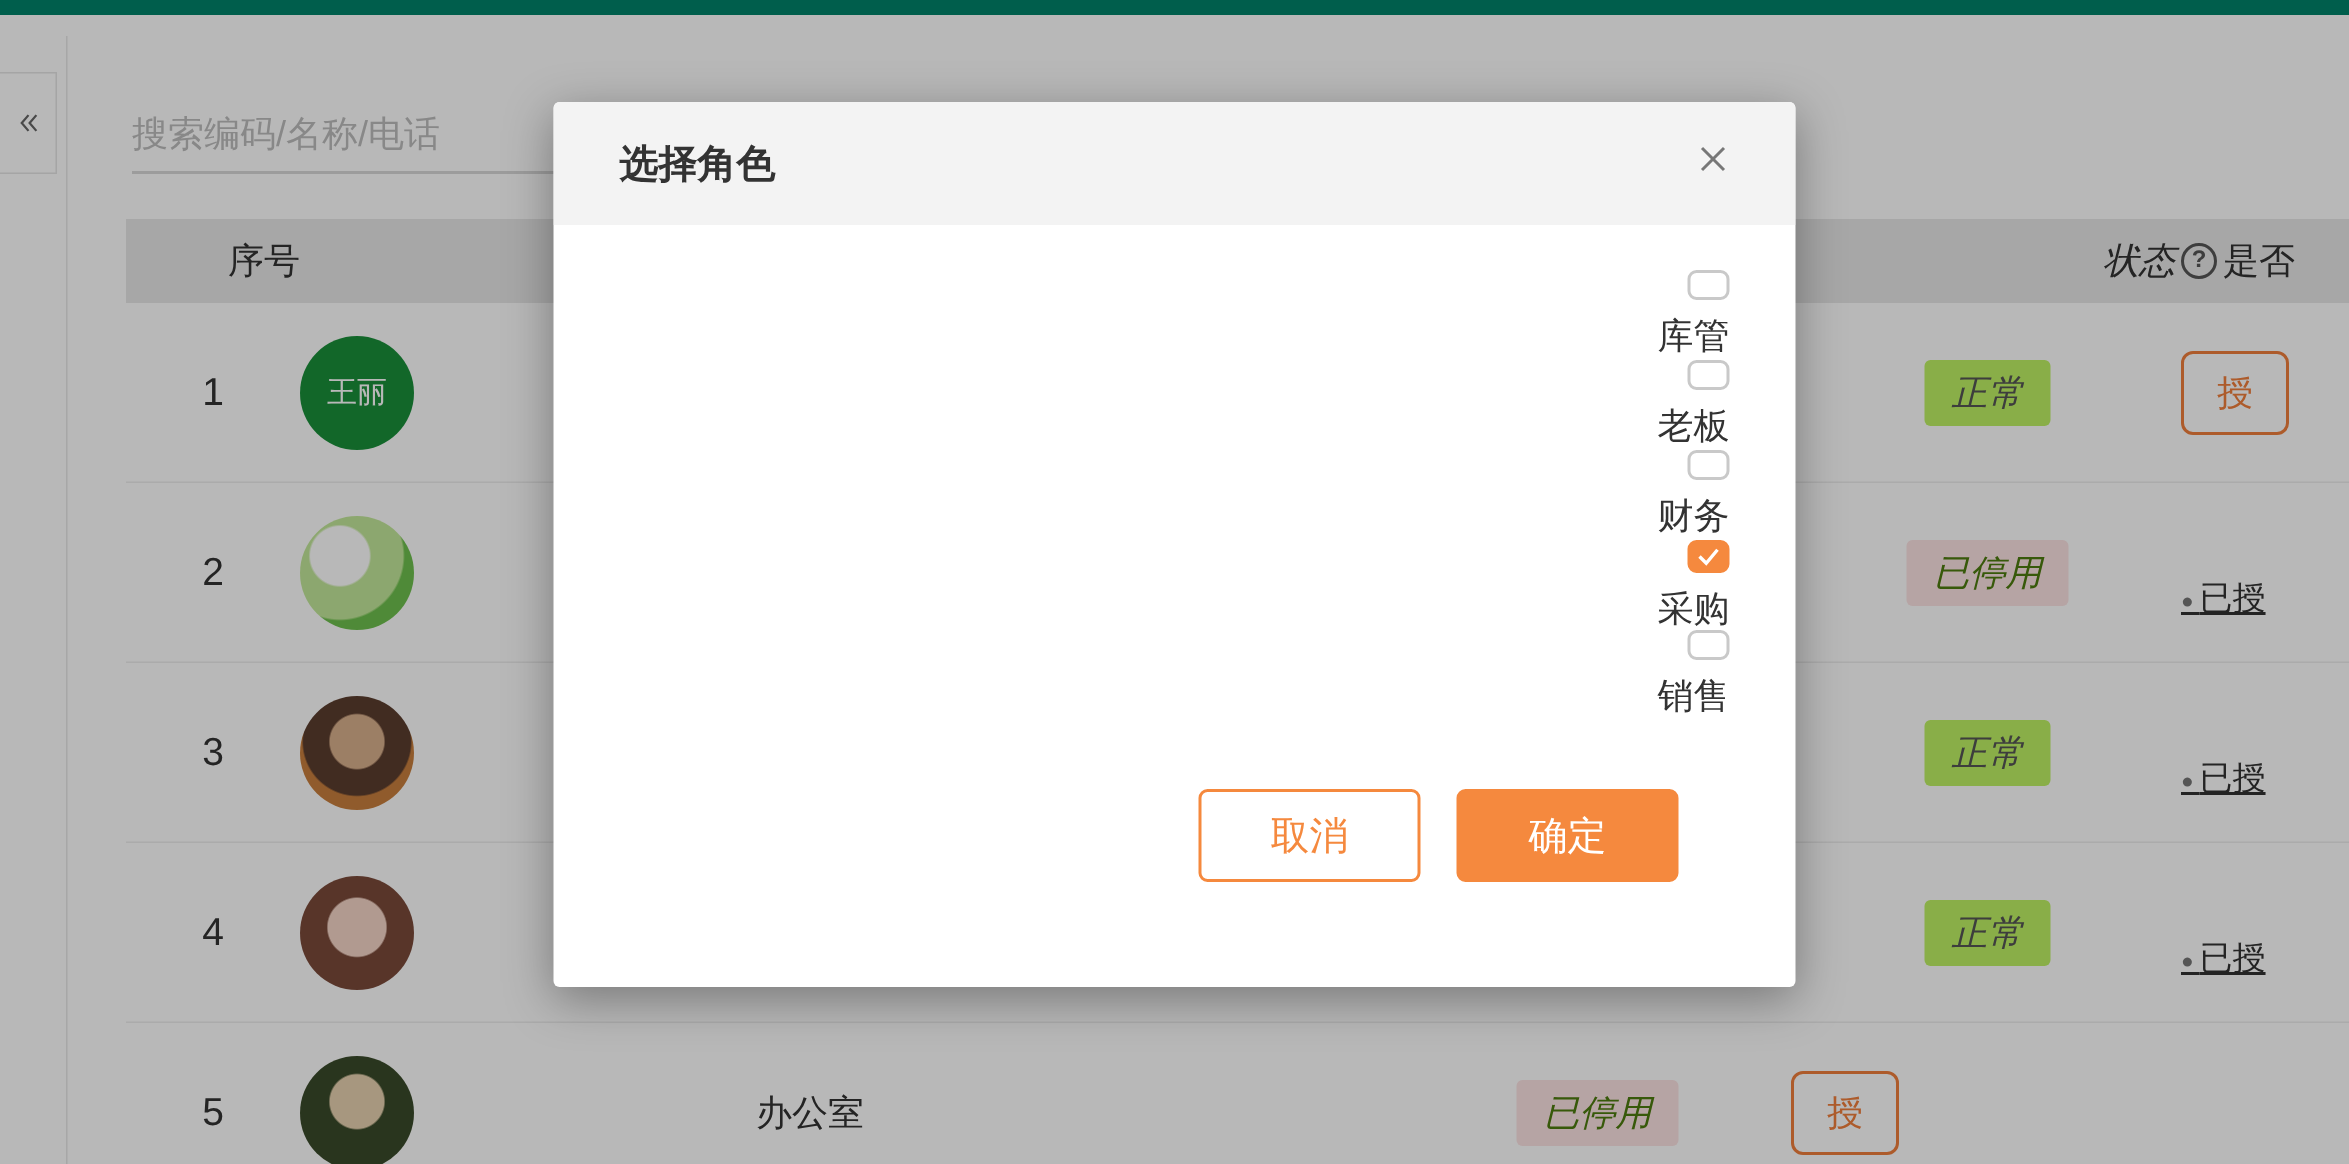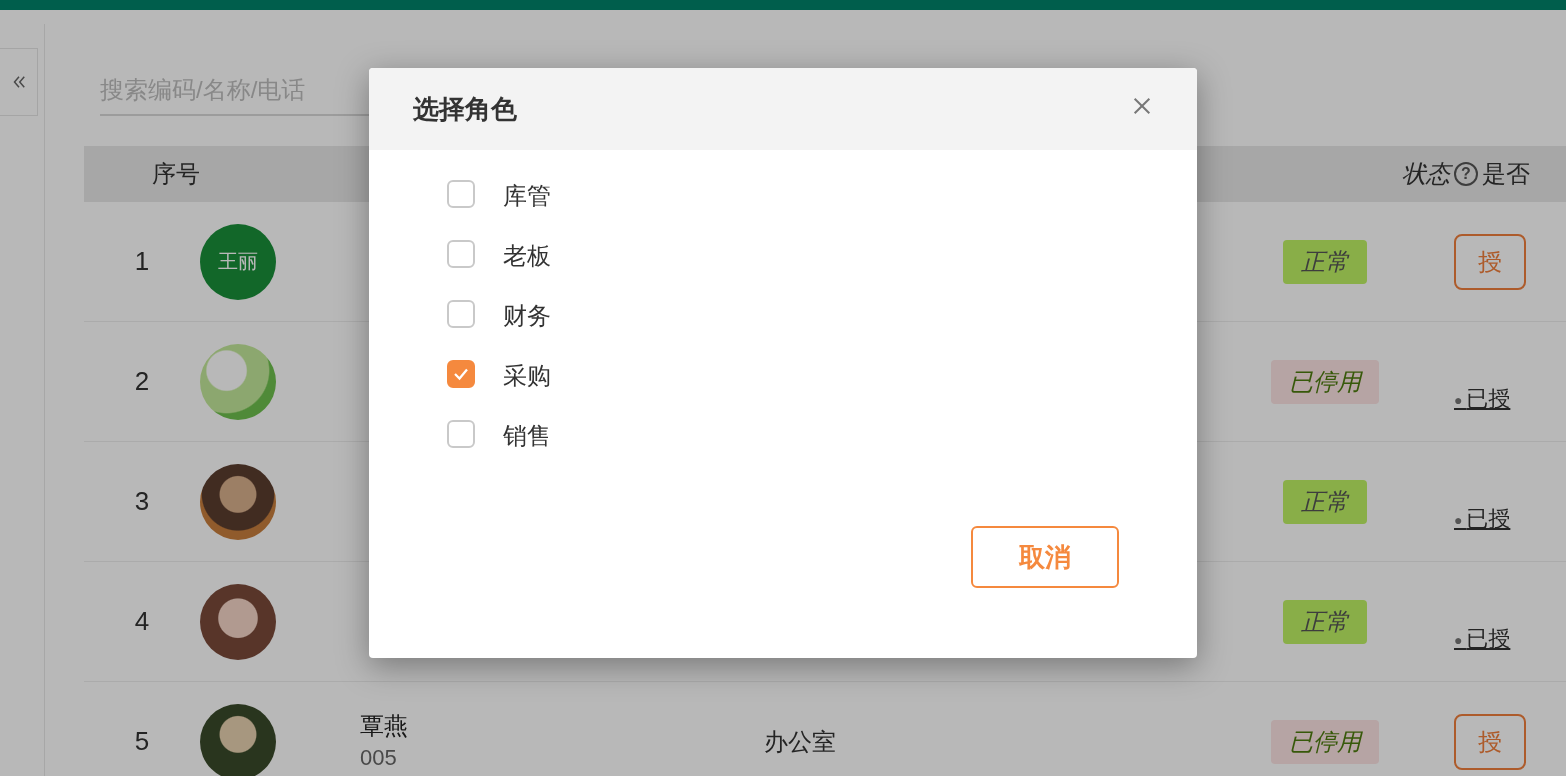--- a/index.html
+++ b/index.html
@@ -15,21 +15,21 @@
     border:1px solid #e5e5e5; border-left:none; background:#fff;
     display:flex; align-items:center; justify-content:center;
     color:#888; font-size:20px;
   }
   .collapse-handle svg { width:18px; height:18px; stroke:#666; fill:none; stroke-width:2; }
 
   
   .vdiv { position:absolute; left:44px; top:24px; bottom:0; width:1px; background:#e8e8e8; }
 
   
-  .search-wrap { position:absolute; left:100px; top:70px; width:310px; }
+  .search-wrap { position:absolute; left:88px; top:70px; width:310px; }
   .search-input {
     width:100%; border:none; border-bottom:2px solid #d9d9d9;
     font-size:24px; color:#444; padding:6px 0 10px 0; outline:none;
     background:transparent;
   }
   .search-input::placeholder { color:#bdbdbd; }
 
   
   .thead {
     position:absolute; left:84px; right:0; top:146px; height:56px;
@@ -95,38 +95,38 @@
   .modal-head {
     background:#f3f3f3; height:82px; display:flex; align-items:center;
     padding:0 44px; justify-content:space-between;
   }
   .modal-title { font-size:26px; font-weight:600; color:#333; }
   .modal-close { font-size:22px; color:#777; cursor:pointer; }
   .modal-close svg { width:22px; height:22px; stroke:#777; stroke-width:2.2; fill:none; }
 
   .modal-body { padding:30px 44px 10px 78px; }
   .role-item {
-    display:flex; align-items:flex-start; gap:28px; height:60px;
-    font-size:24px; color:#333;
+    display:flex; align-items:flex-end; gap:8px; height:60px;
+    font-size:24px; color:#333;flex-direction:column;
   }
   .chk {
     width:28px; height:28px; border:2px solid #c9c9c9; border-radius:6px;
     display:inline-flex; align-items:center; justify-content:center; background:#fff;
   }
   .chk.checked { background:#f5893e; border-color:#f5893e; }
   .chk.checked svg { width:18px; height:18px; stroke:#fff; stroke-width:3; fill:none; }
 
   .modal-foot {
     display:flex; justify-content:flex-end; gap:24px; padding:36px 78px 70px 44px;
   }
   .btn {
     min-width:148px; height:62px; border-radius:6px; font-size:26px;
     display:flex; align-items:center; justify-content:center; cursor:pointer;
   }
-  .btn-cancel { border:2px solid #f5893e; color:#f5893e; background:#fff;font-weight:bold; }
+  .btn-cancel { border:2px solid #f5893e; color:#f5893e; background:#fff; }
   .btn-ok     { background:#f5893e; color:#fff; border:2px solid #f5893e; }
 </style>
 </head>
 <body>
 
 <div class="topbar"></div>
 
 <div class="collapse-handle">
   <svg viewBox="0 0 24 24">
     <polyline points="12,5 6,12 12,19"></polyline>
@@ -232,26 +232,20 @@
     </div>
     <div class="cell col-auth">
         <span class="auth-link auth-dot">已授</span>
       </div>
   </div>
     <div class="row">
     <div class="cell col-idx">5</div>
     <div class="cell col-ava">
       <div class="avatar ava-img4"></div>
     </div>
-    <div class="cell col-name">
-      <div class="name-block">
-        <div class="nm">覃燕</div>
-        <div class="cd">005</div>
-      </div>
-    </div>
     <div class="cell col-dept">办公室</div>
     <div class="cell col-code"></div>
     <div class="cell col-status">
       <span class="badge badge-disabled">已停用</span>
     </div>
     <div class="cell col-auth">
         <button class="auth-btn">授</button>
       </div>
   </div>
   </div>
@@ -288,15 +282,16 @@
           </span>
     <span>采购</span>
   </div>
         <div class="role-item">
     <span class="chk"></span>
     <span>销售</span>
   </div>
       </div>
     <div class="modal-foot">
       <div class="btn btn-cancel">取消</div>
+      <div class="btn btn-ok">确定</div>
     </div>
   </div>
 </div>
 
 </body></html>

